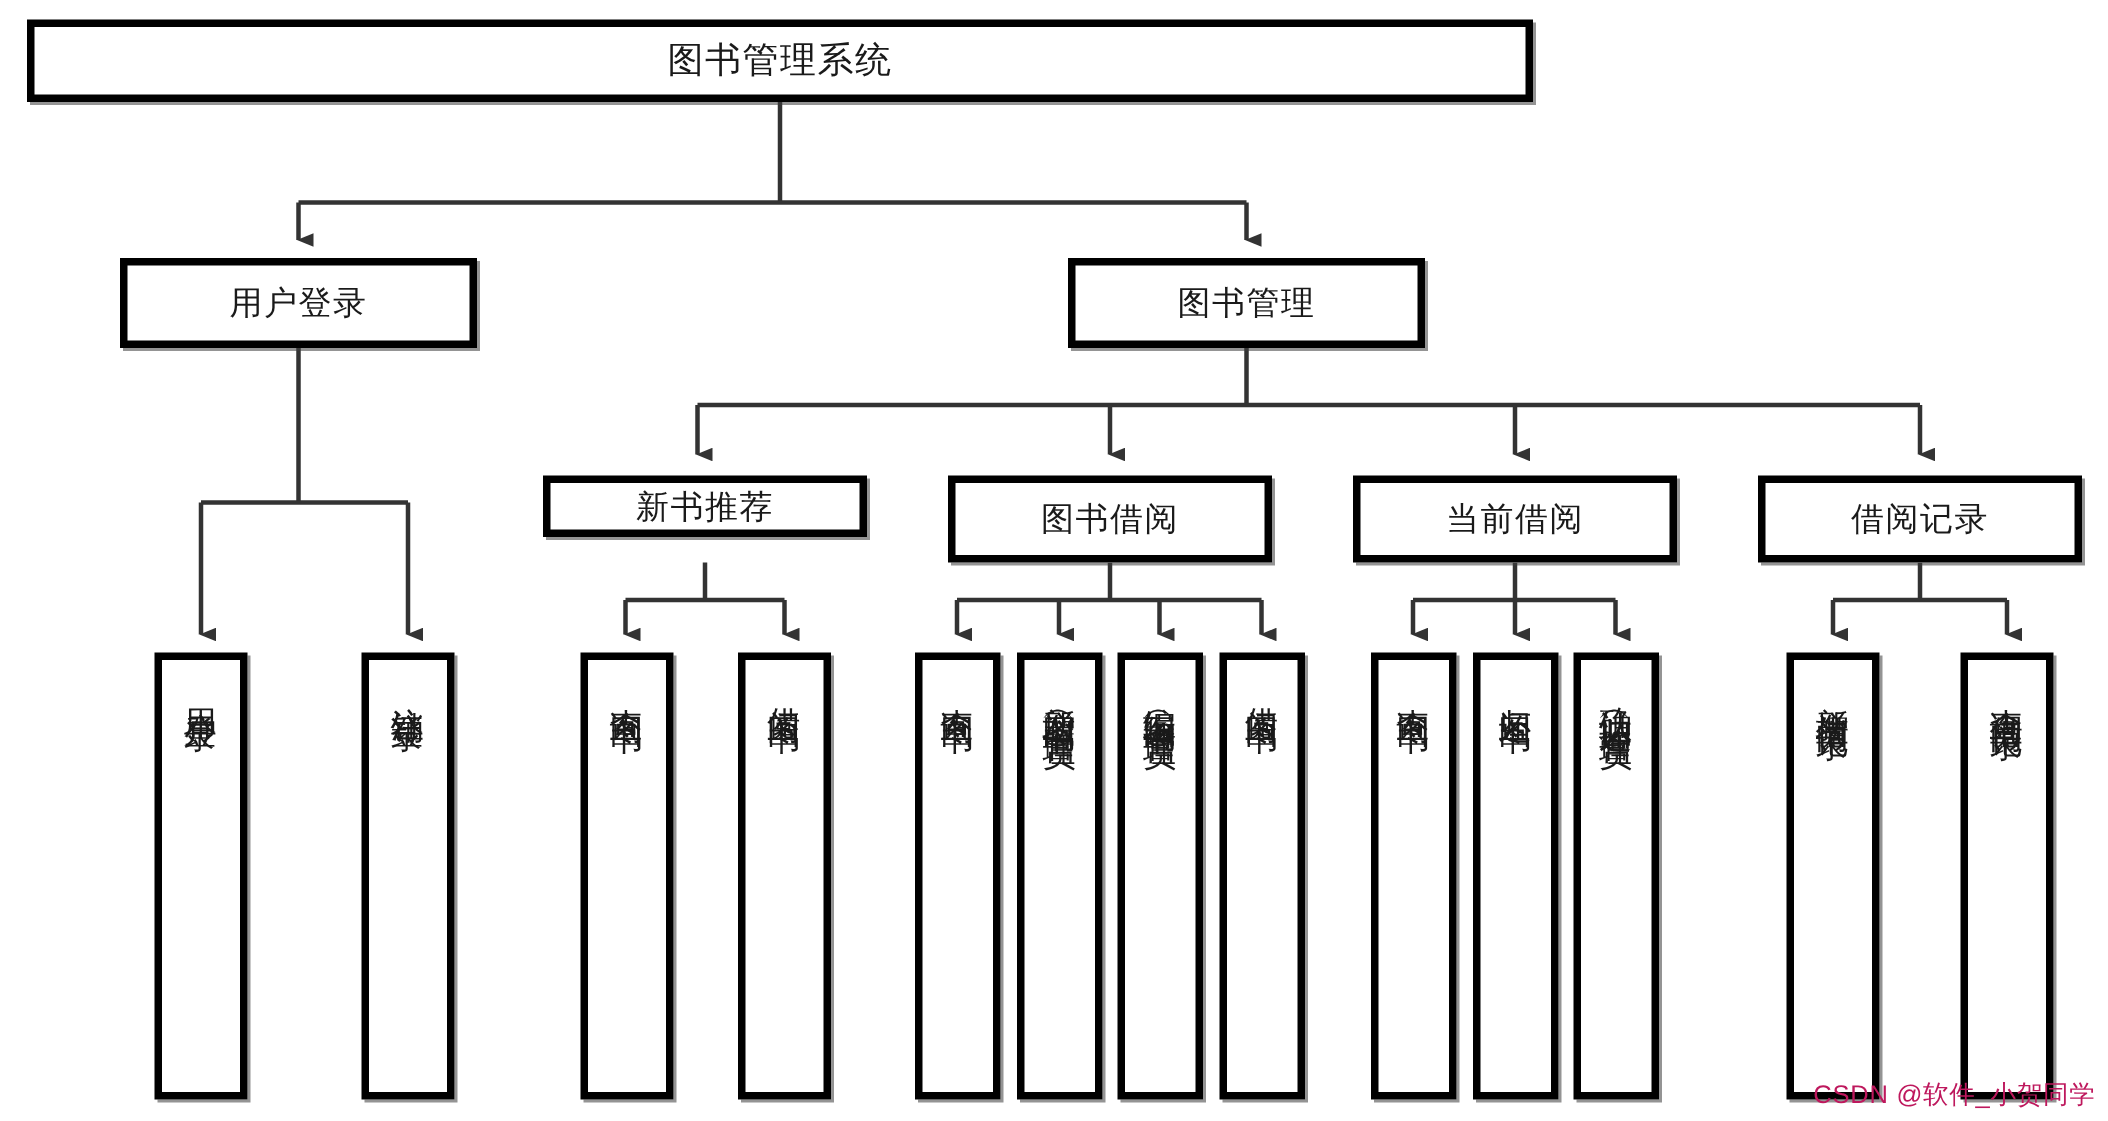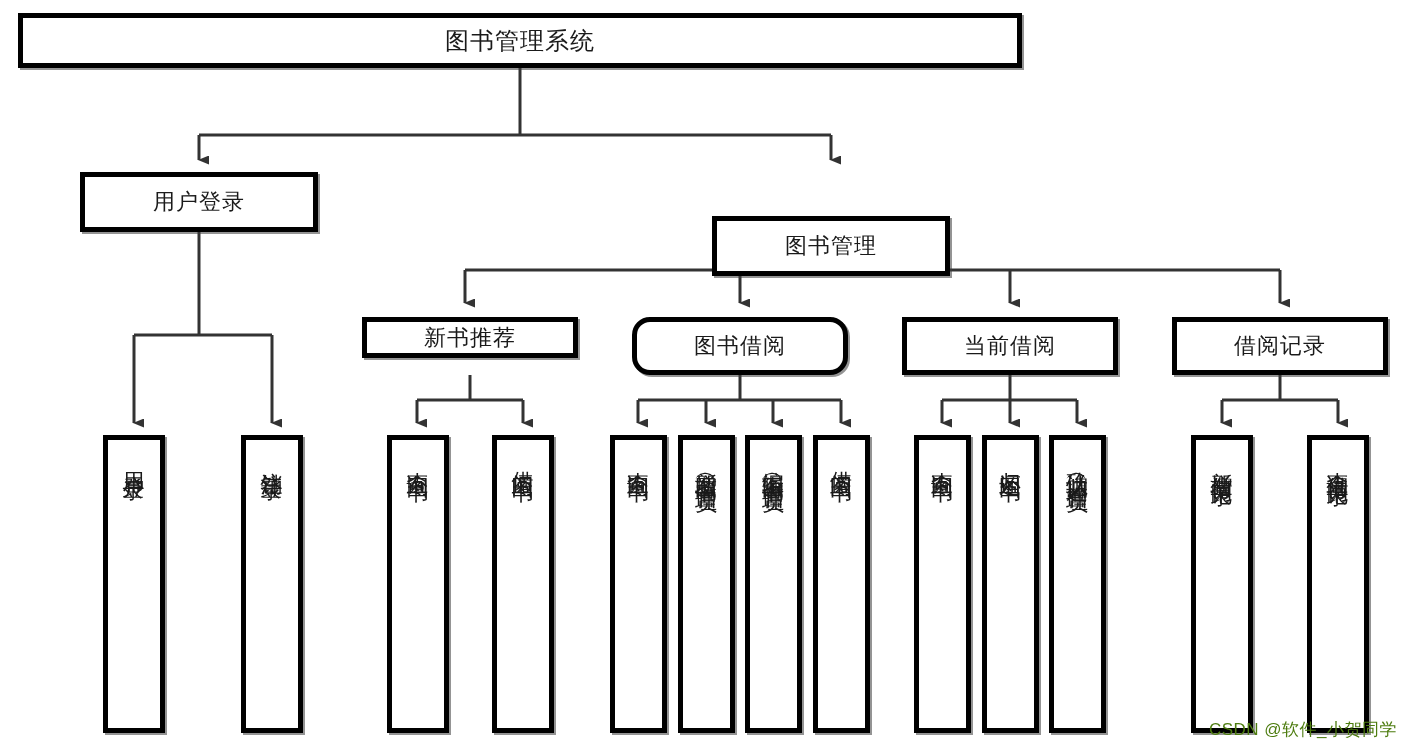--- a/index.html
+++ b/index.html
@@ -61,21 +61,21 @@
     text-orientation: upright;
     font-size: 22px;
     letter-spacing: 3px;
     line-height: 1.05;
   }
   .watermark {
     position: absolute;
     right: 8px;
     bottom: 6px;
     font-size: 17px;
-    color: #4d7c0f;
+    color: #be185d;
     letter-spacing: 0.5px;
     white-space: nowrap;
   }
 </style>
 </head>
 <body>
 
 <div id="canvas">
 
   <svg class="edges" viewBox="0 0 1405 747">
@@ -128,28 +128,28 @@
     </g>
   </svg>
 
   <div class="node horiz root" style="left:18px; top:13px; width:1004px; height:55px;">
     <span class="label">图书管理系统</span>
   </div>
 
   <div class="node horiz" style="left:80px; top:172px; width:238px; height:60px;">
     <span class="label">用户登录</span>
   </div>
-  <div class="node horiz" style="left:712px; top:172px; width:238px; height:60px;margin-top:44px;">
+  <div class="node horiz" style="left:712px; top:172px; width:238px; height:60px;">
     <span class="label">图书管理</span>
   </div>
 
   <div class="node horiz" style="left:362px; top:317px; width:216px; height:41px;">
     <span class="label">新书推荐</span>
   </div>
-  <div class="node horiz" style="left:632px; top:317px; width:216px; height:58px;border-radius:18px;">
+  <div class="node horiz" style="left:632px; top:317px; width:216px; height:58px;">
     <span class="label">图书借阅</span>
   </div>
   <div class="node horiz" style="left:902px; top:317px; width:216px; height:58px;">
     <span class="label">当前借阅</span>
   </div>
   <div class="node horiz" style="left:1172px; top:317px; width:216px; height:58px;">
     <span class="label">借阅记录</span>
   </div>
 
   <div class="node vert" style="left:103px; top:435px; width:62px; height:298px;">

